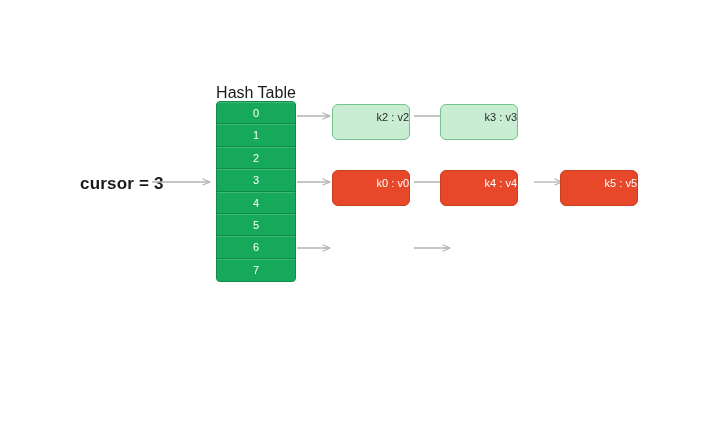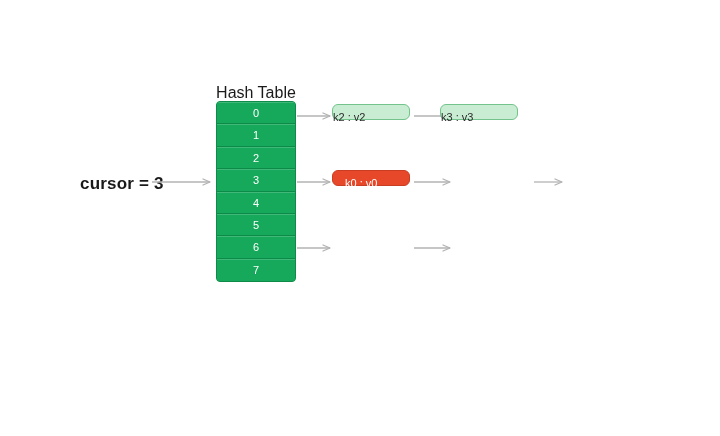--- a/index.html
+++ b/index.html
@@ -75,23 +75,23 @@
     position: absolute;
     left: 0; right: 0; top: 0;
     height: 1px;
     background: rgba(255,255,255,0.18);
   }
 
   
   .node {
     position: absolute;
     width: 78px;
-    height: 16px;
+    height: 36px;
     line-height: 24px;
-    text-align: left;
+    text-align: right;
     font-size: 11px;
     border-radius: 6px;
     box-sizing: border-box;
     white-space: nowrap;
   }
   .node.green {
     background: #c9edd2;
     border: 1.5px solid #74c38c;
     color: #2b2b2b;
   }
@@ -150,15 +150,17 @@
 
     <line x1="297" y1="248" x2="330" y2="248" stroke="#b3b3b3" stroke-width="1.3" marker-end="url(#ah)"></line>
 
     <line x1="414" y1="248" x2="450" y2="248" stroke="#b3b3b3" stroke-width="1.3" marker-end="url(#ah)"></line>
   </svg>
 
   <div class="node green" style="left:332px; top:104px;">k2 : v2</div>
   <div class="node green" style="left:440px; top:104px;">k3 : v3</div>
 
   <div class="node red" style="left:332px; top:170px;padding-left:12px;">k0 : v0</div>
+  <div class="node red" style="left:440px; top:170px;">k4 : v4</div>
+  <div class="node red" style="left:560px; top:170px;">k5 : v5</div>
 
 
 </div>
 
 </body></html>

